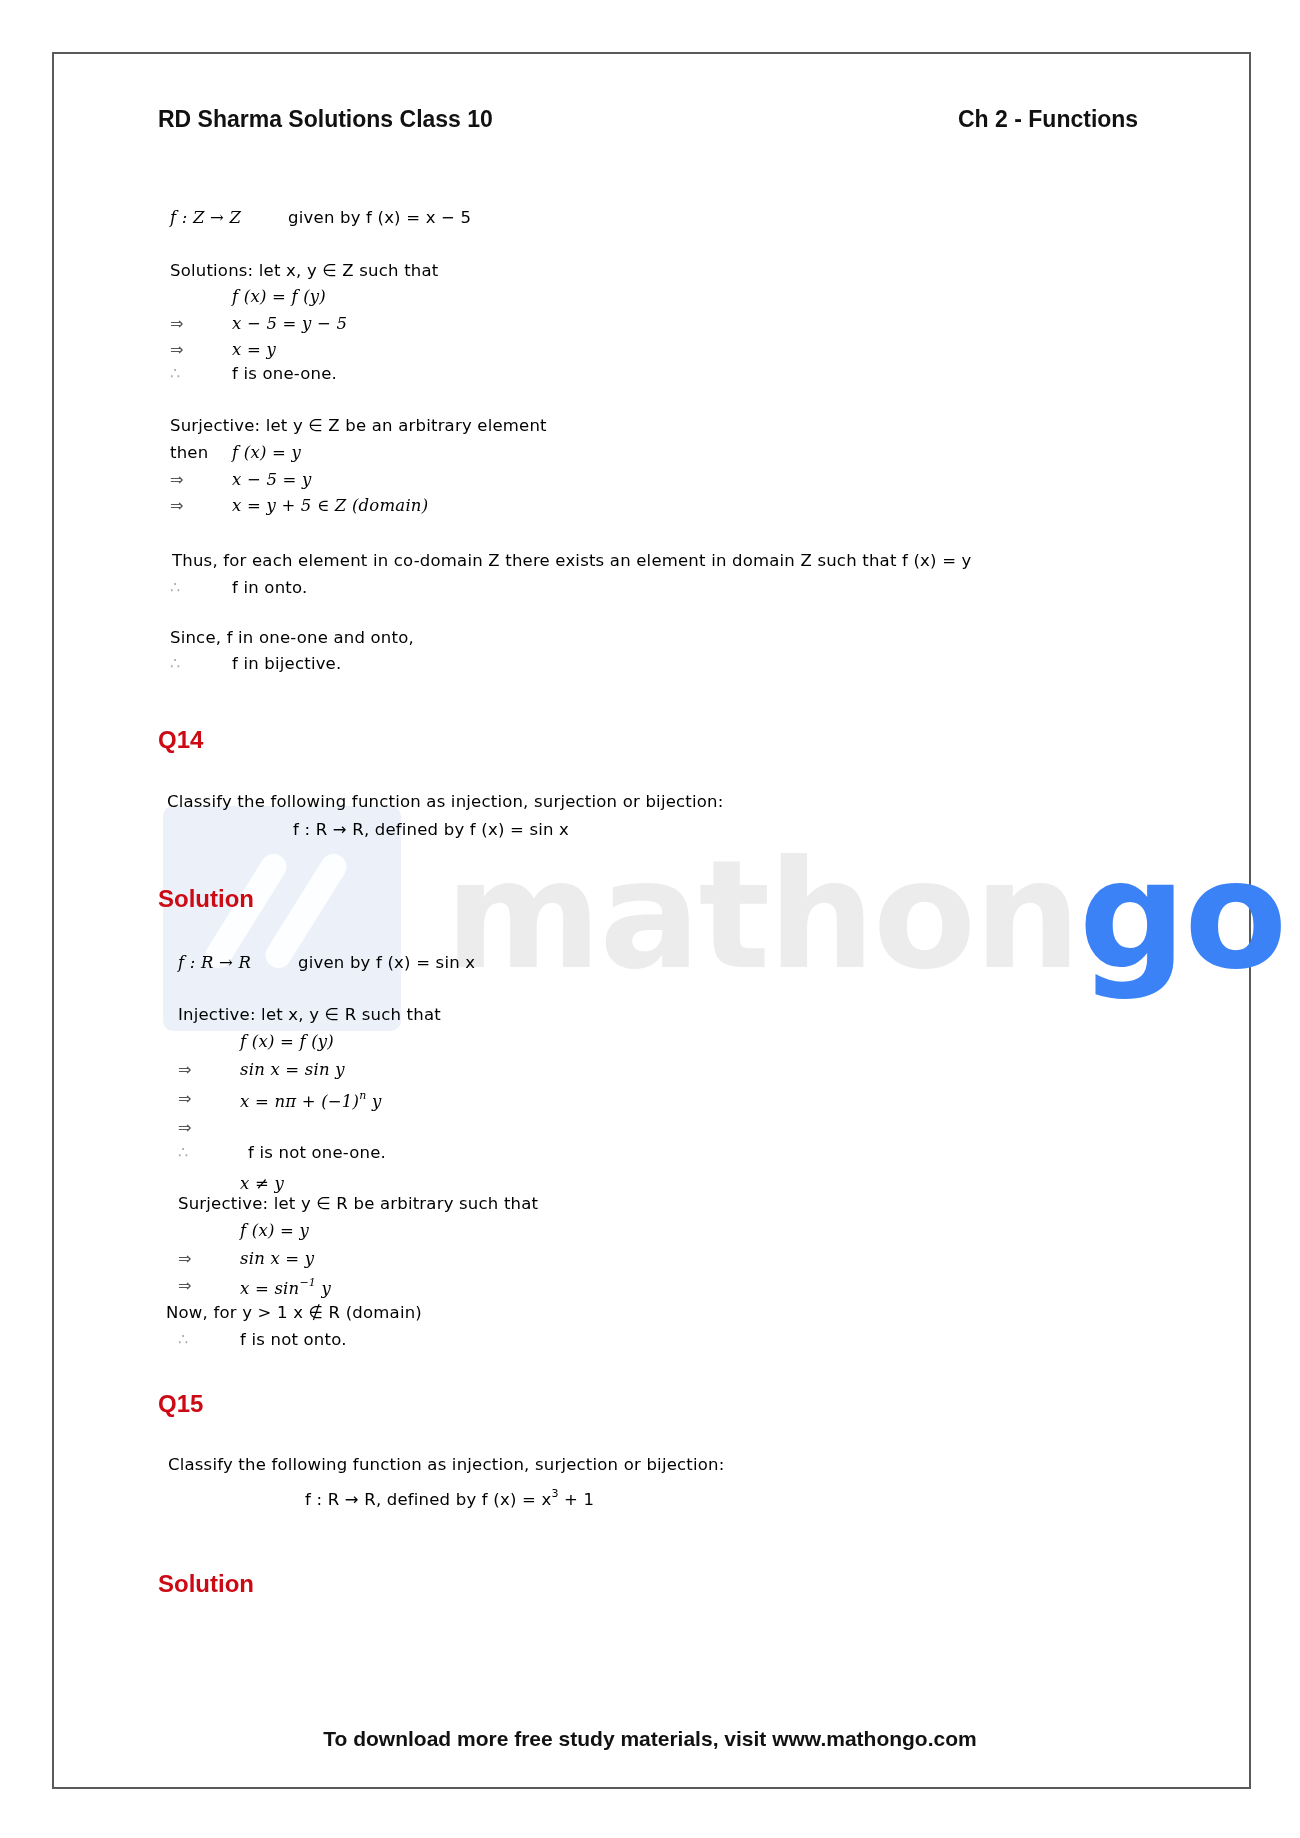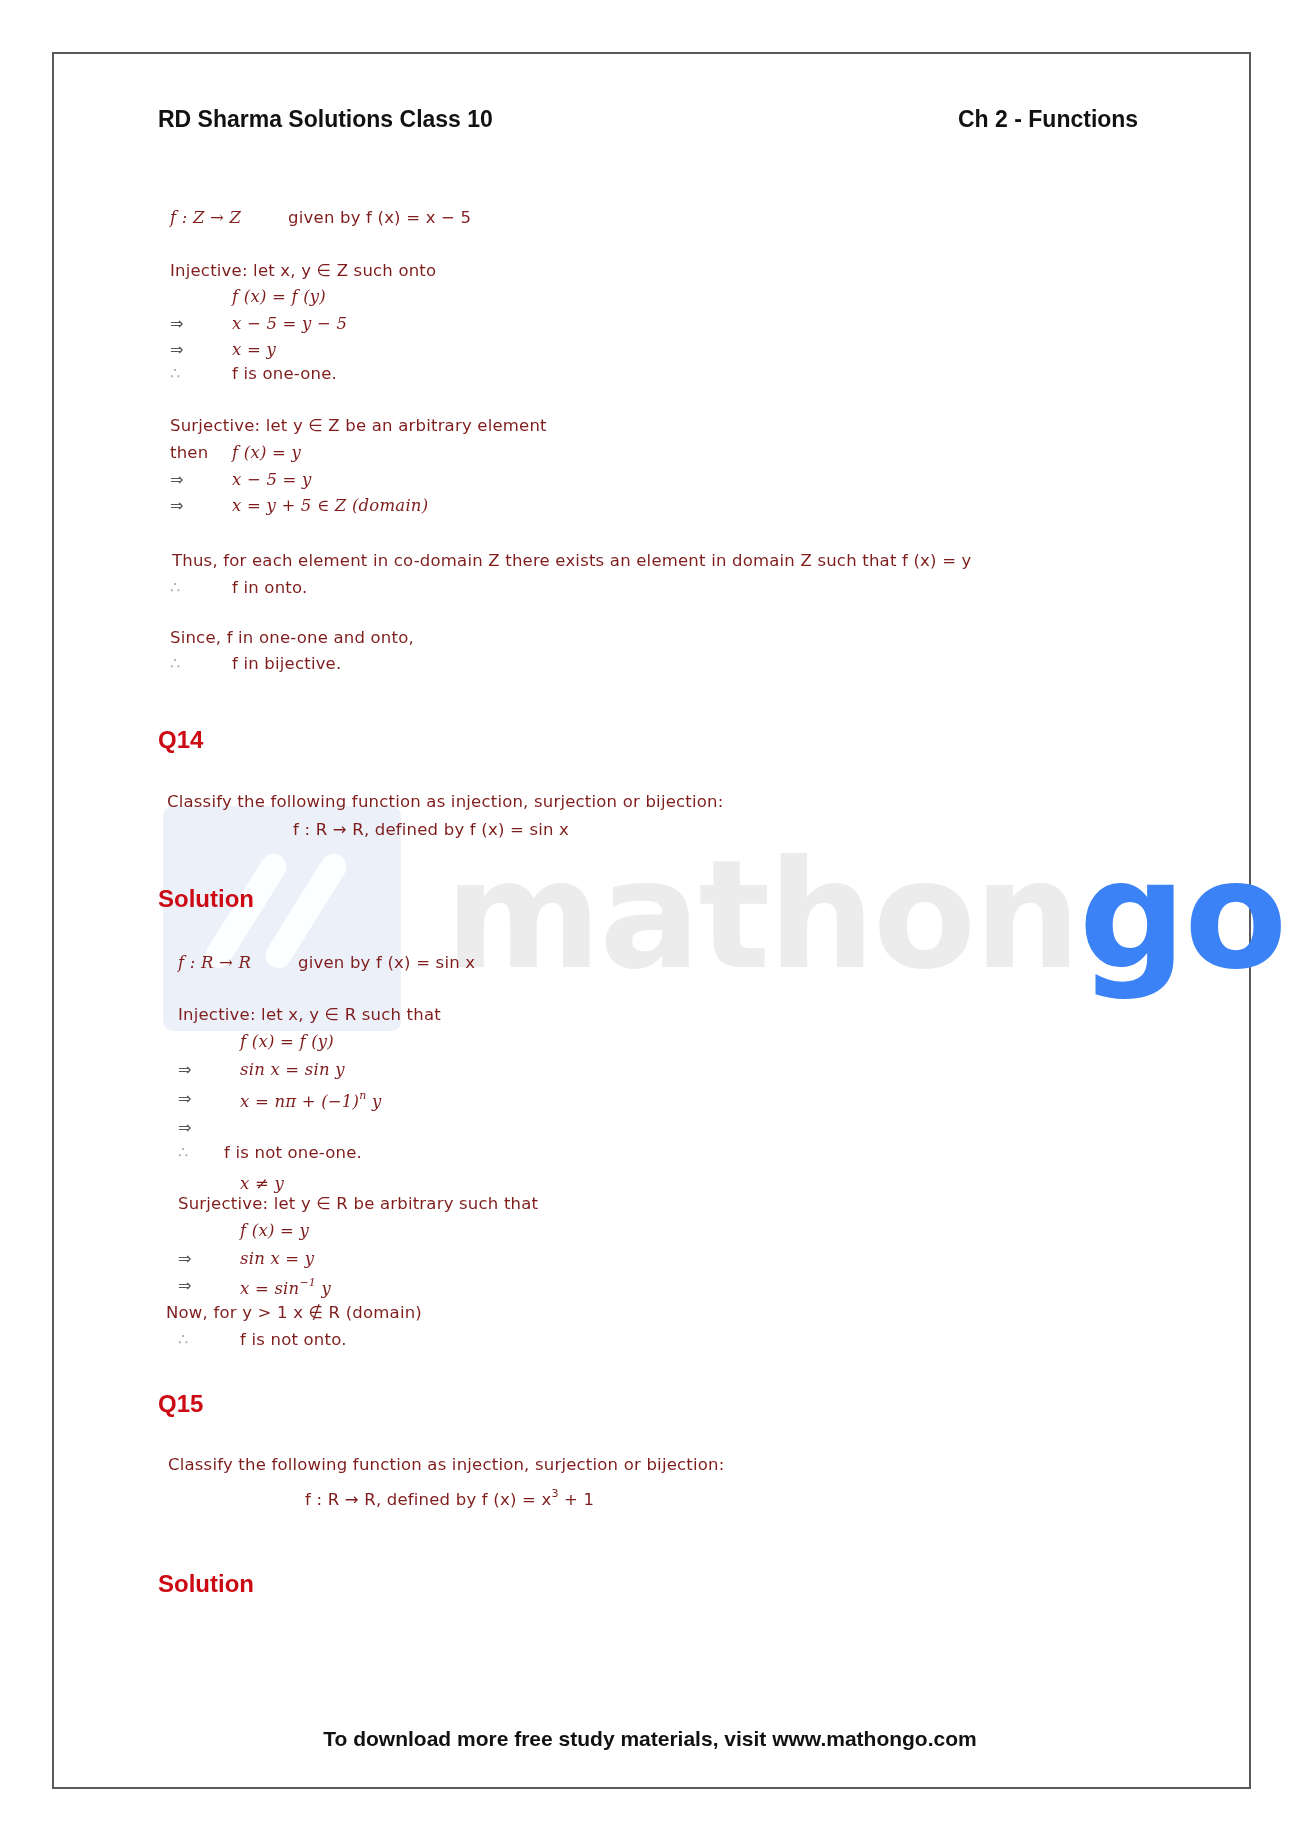--- a/index.html
+++ b/index.html
@@ -2,21 +2,21 @@
 <html><head>
 <meta charset="utf-8">
 <style>
   html, body { margin: 0; padding: 0; background: #ffffff; }
   body { width: 1300px; height: 1838px; position: relative; overflow: hidden; font-family: "Liberation Sans", sans-serif; color: #222; }
   .frame { position: absolute; left: 52px; top: 52px; width: 1199px; height: 1737px; border: 2px solid #5a5a5a; box-sizing: border-box; }
   .hdr { position: absolute; top: 106px; font-weight: bold; font-size: 23px; color: #111; font-family: "Liberation Sans", sans-serif; }
   .hdr-left { left: 158px; }
   .hdr-right { left: 958px; }
   .qlabel { position: absolute; left: 158px; font-weight: bold; font-size: 24px; color: #cc0a14; font-family: "Liberation Sans", sans-serif; }
-  .line { position: absolute; font-family: "DejaVu Sans", sans-serif; font-size: 16.5px; color: #7f1d1d; white-space: nowrap; letter-spacing: 0.2px; }
+  .line { position: absolute; font-family: "DejaVu Sans", sans-serif; font-size: 16.5px; color: #000000; white-space: nowrap; letter-spacing: 0.2px; }
   .math { font-family: "DejaVu Serif", serif; font-style: italic; }
   .sym { position: absolute; font-family: "DejaVu Sans", sans-serif; font-size: 16px; color: #555; }
   .footer { position: absolute; left: 0; width: 1300px; top: 1727px; text-align: center; font-weight: bold; font-size: 21px; color: #111; font-family: "Liberation Sans", sans-serif; }
   
   .wm-box { position: absolute; left: 163px; top: 806px; width: 238px; height: 225px; background: #e9eef8; border-radius: 10px; opacity: 0.85; }
   .wm-slash { position: absolute; width: 26px; height: 130px; background: #ffffff; border-radius: 13px; transform: rotate(32deg); opacity: 0.9; }
   .wm-text { position: absolute; left: 445px; top: 840px; font-family: "DejaVu Sans", sans-serif; font-weight: bold; font-size: 150px; letter-spacing: -2px; line-height: 1; }
   .wm-dark { color: #ececec; }
   .wm-light { color: #3b82f6; }
   .sup { font-size: 11px; vertical-align: 8px; }
@@ -34,21 +34,21 @@
 
 <div class="hdr hdr-left">RD Sharma Solutions Class 10</div>
 <div class="hdr hdr-right">Ch 2 - Functions</div>
 
 <div class="line" style="left:170px; top:208px;">
   <span class="math">f : Z → Z</span>
   <span style="display:inline-block;width:36px;"></span>
   <span>given by f (x) = x − 5</span>
 </div>
 
-<div class="line" style="left:170px; top:261px;">Injective: let x, y ∈ Z such onto</div>
+<div class="line" style="left:170px; top:261px;">Solutions: let x, y ∈ Z such that</div>
 <div class="line math" style="left:232px; top:287px;">f (x) = f (y)</div>
 <span class="sym" style="left:170px; top:314px;">⇒</span>
 <div class="line math" style="left:232px; top:314px;">x − 5 = y − 5</div>
 <span class="sym" style="left:170px; top:340px;">⇒</span>
 <div class="line math" style="left:232px; top:340px;">x = y</div>
 <span class="sym" style="left:170px; top:364px; color:#aaa;">∴</span>
 <div class="line" style="left:232px; top:364px;">f is one-one.</div>
 
 <div class="line" style="left:170px; top:416px;">Surjective: let  y ∈ Z  be an arbitrary element</div>
 <div class="line" style="left:170px; top:443px;">then</div>
@@ -78,21 +78,21 @@
 </div>
 <div class="line" style="left:178px; top:1005px;">Injective: let x, y ∈ R  such that</div>
 <div class="line math" style="left:240px; top:1032px;">f (x) = f (y)</div>
 <span class="sym" style="left:178px; top:1060px;">⇒</span>
 <div class="line math" style="left:240px; top:1060px;">sin x = sin y</div>
 <span class="sym" style="left:178px; top:1089px;">⇒</span>
 <div class="line math" style="left:240px; top:1089px;"><span>x = nπ + (−1)</span><span class="sup">n</span><span> y</span></div>
 <span class="sym" style="left:178px; top:1118px;">⇒</span>
 <div class="line math" style="left:240px; top:1174px;">x ≠ y</div>
 <span class="sym" style="left:178px; top:1143px; color:#aaa;">∴</span>
-<div class="line" style="left:224px; top:1143px;text-align:right;">f  is not one-one.</div>
+<div class="line" style="left:248px; top:1143px;text-align:right;">f  is not one-one.</div>
 
 <div class="line" style="left:178px; top:1194px;">Surjective: let y ∈ R  be arbitrary such that</div>
 <div class="line math" style="left:240px; top:1221px;">f (x) = y</div>
 <span class="sym" style="left:178px; top:1249px;">⇒</span>
 <div class="line math" style="left:240px; top:1249px;">sin x = y</div>
 <span class="sym" style="left:178px; top:1276px;">⇒</span>
 <div class="line math" style="left:240px; top:1276px;"><span>x = sin</span><span class="sup">−1</span><span> y</span></div>
 <div class="line" style="left:166px; top:1303px;">Now, for y &gt; 1  x ∉ R (domain)</div>
 <span class="sym" style="left:178px; top:1330px; color:#aaa;">∴</span>
 <div class="line" style="left:240px; top:1330px;">f  is  not  onto.</div>

